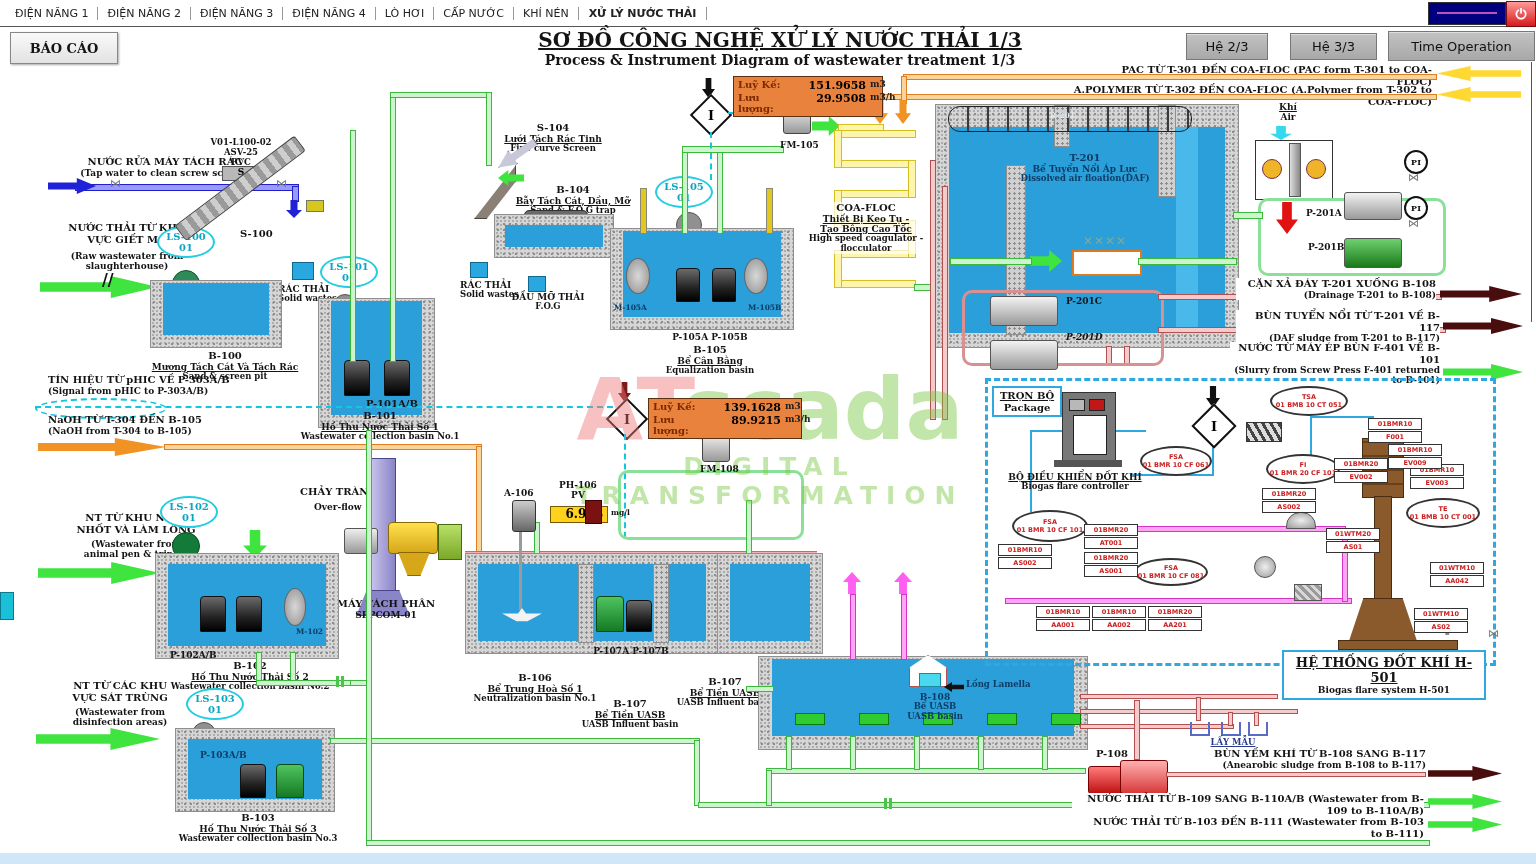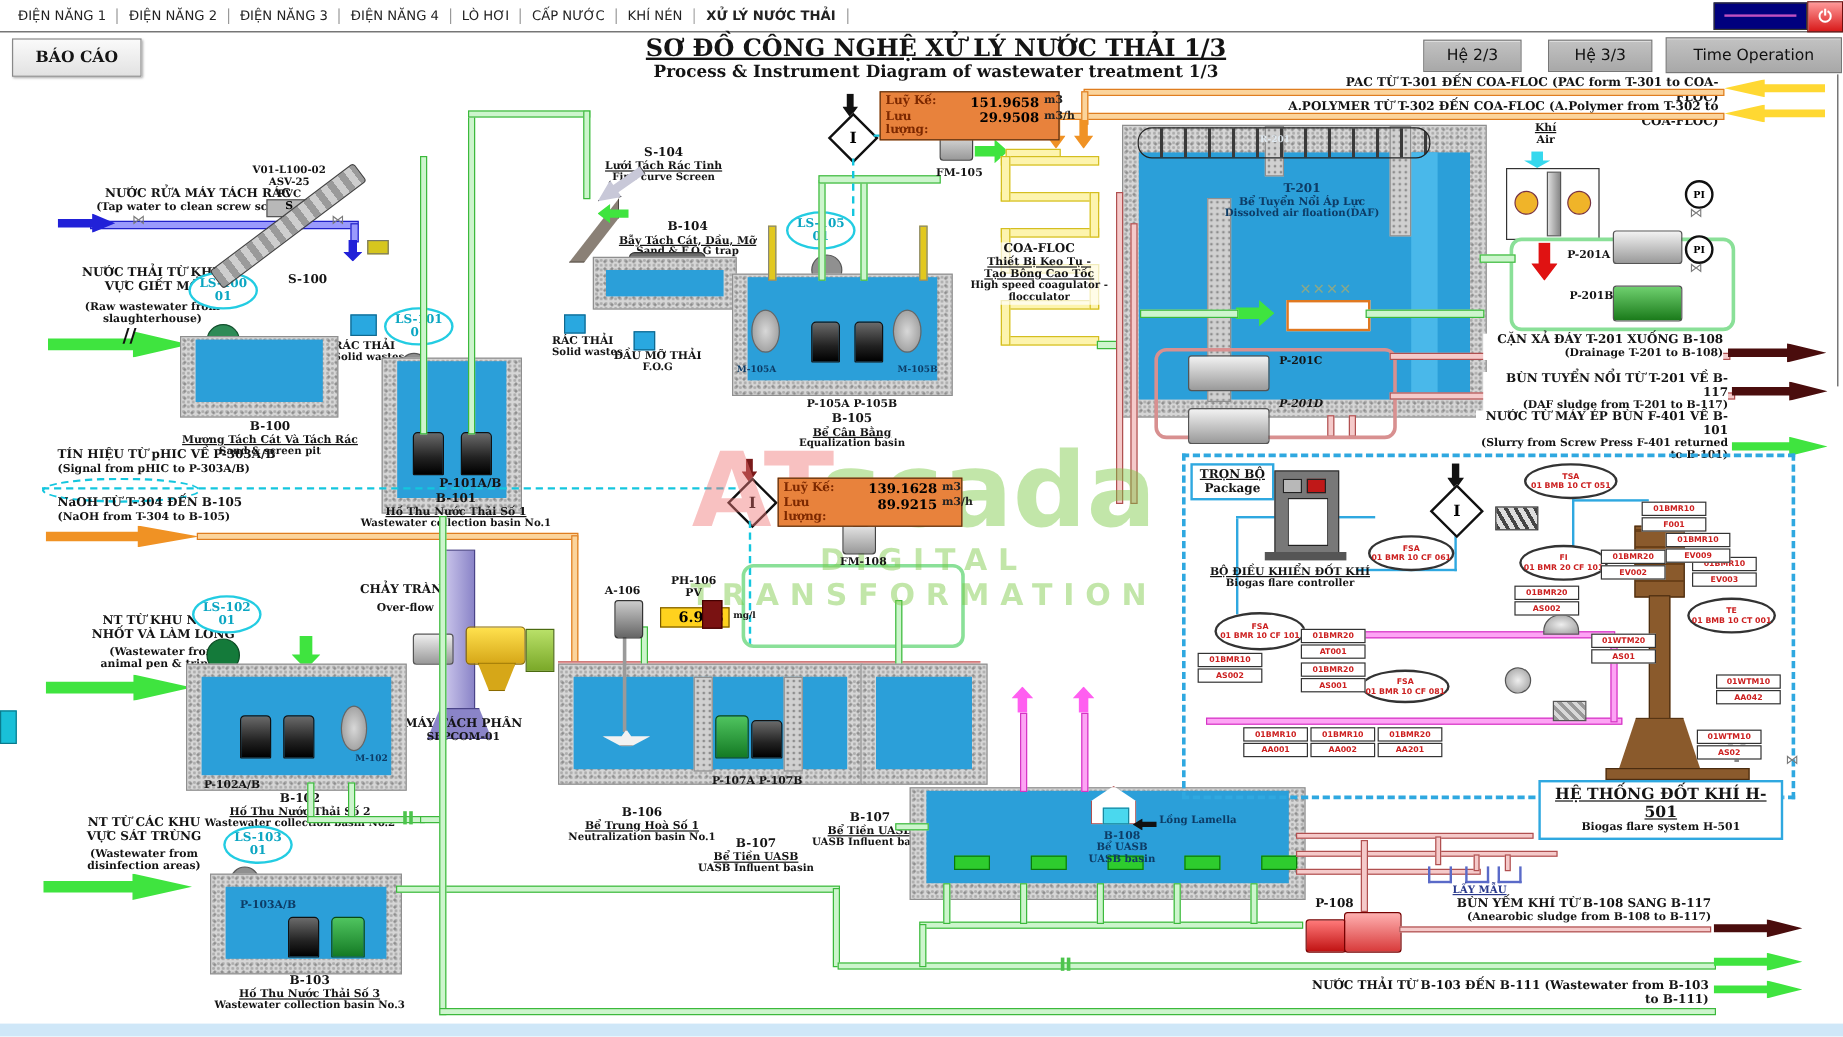--- a/index.html
+++ b/index.html
@@ -590,20 +590,21 @@
   <div class="s f f10" style="left:1096px;top:748px;">P-108</div>
   <div class="s" style="left:1088px;top:766px;width:32px;height:26px;background:linear-gradient(#ff7a7a,#c01212);border:1px solid #700;border-radius:3px;"></div>
   <div class="s" style="left:1120px;top:760px;width:46px;height:32px;background:linear-gradient(#ffb0b0,#d83a3a);border:1px solid #700;border-radius:3px;"></div>
   <div class="s pr" style="left:1166px;top:772px;width:258px;height:3px;"></div>
 
   <div class="s r" style="left:1196px;top:748px;width:230px;background:#fff;">
     <div class="f f10">BÙN YẾM KHÍ TỪ B-108 SANG B-117</div>
     <div class="f f9">(Anearobic sludge from B-108 to B-117)</div>
   </div>
   <div class="s aR dr" style="left:1428px;top:766px;width:74px;height:15px;"></div>
+  <div class="s r f f10" style="left:1072px;top:793px;width:352px;background:#fff;">NƯỚC THẢI TỪ B-109 SANG B-110A/B (Wastewater from B-109 to B-110A/B)</div>
   <div class="s aR gn" style="left:1428px;top:794px;width:74px;height:15px;"></div>
   <div class="s r f f10" style="left:1088px;top:816px;width:336px;background:#fff;">NƯỚC THẢI TỪ B-103 ĐẾN B-111 (Wastewater from B-103 to B-111)</div>
   <div class="s aR gn" style="left:1428px;top:817px;width:74px;height:15px;"></div>
 
   <div class="s" style="left:985px;top:378px;width:505px;height:282px;border:3px dashed #2fa8e0;"></div>
   <div class="s c" style="left:992px;top:386px;width:66px;border:2px solid #2fa8e0;background:#fff;padding:2px 0;z-index:20;">
     <div class="f f10 u">TRỌN BỘ</div>
     <div class="f f10">Package</div>
   </div>
   <div class="s" style="left:1062px;top:392px;width:52px;height:68px;background:#787878;border:1px solid #333;z-index:20;">

